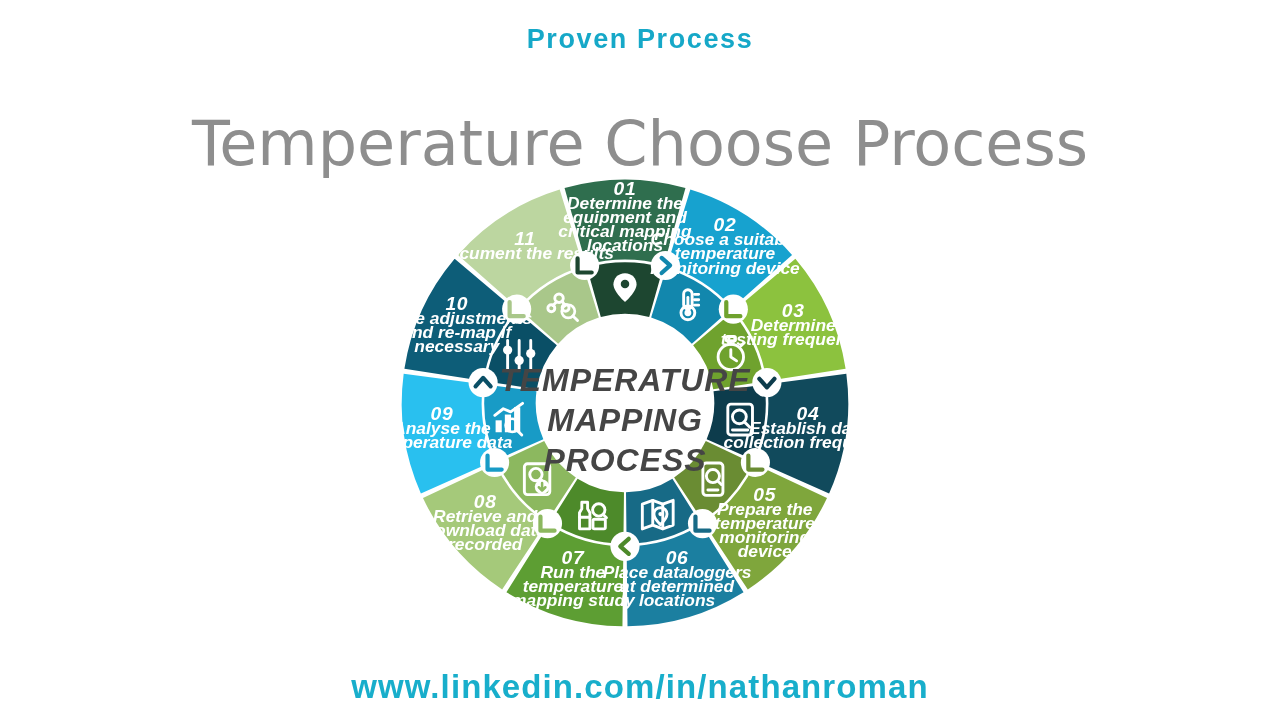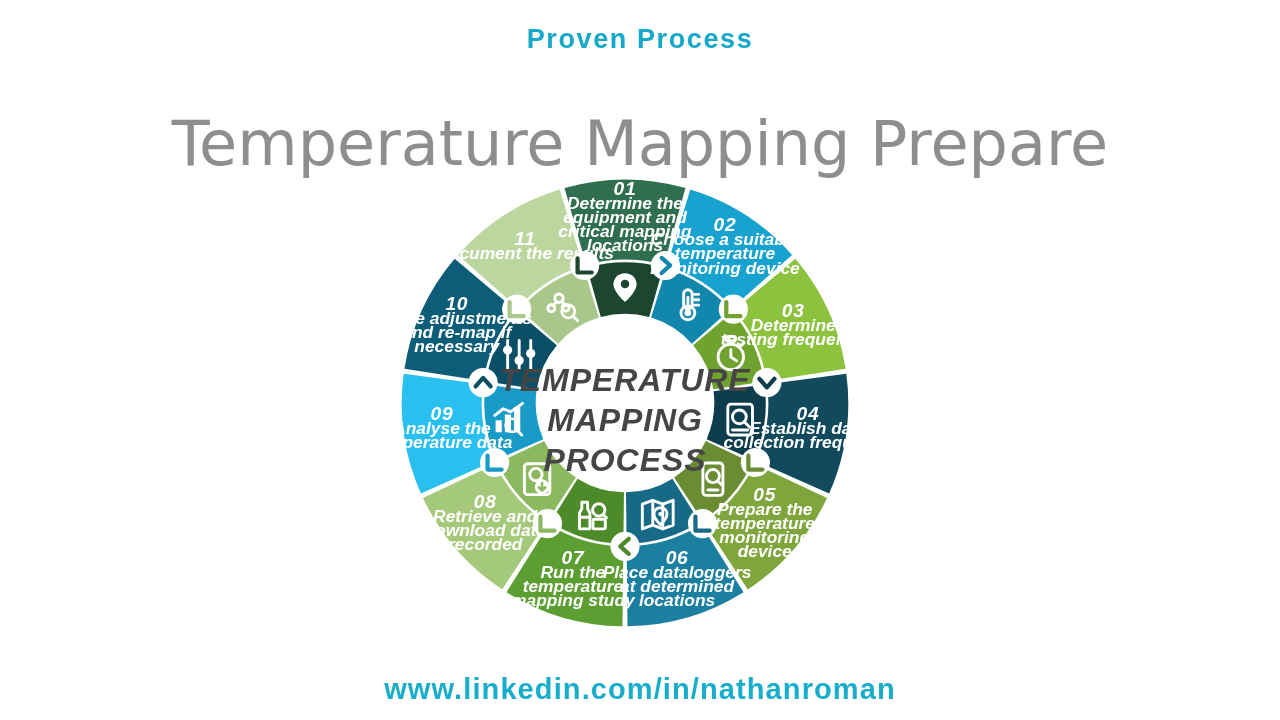--- a/index.html
+++ b/index.html
@@ -45,21 +45,21 @@
     letter-spacing: 0px;
     font-family: "DejaVu Sans", sans-serif;
     line-height: 1.1;
   }
   .footer-url {
     position: absolute;
     bottom: 14px;
     left: 0;
     width: 1280px;
     text-align: center;
-    font-size: 29px;
+    font-size: 33px;
     font-weight: bold;
     letter-spacing: 1.1px;
     color: #18aecb;
     font-family: "Liberation Sans", sans-serif;
   }
   .wheel-wrap {
     position: absolute;
     left: 390px;
     top: 168px;
     width: 470px;
@@ -91,21 +91,21 @@
   .icon-stroke { fill: none; stroke: #ffffff; stroke-width: 1.5; stroke-linecap: round; stroke-linejoin: round; }
   .icon-fill { fill: #ffffff; }
 </style>
 </head>
 <body>
 
 <div class="slide">
 
   <div class="eyebrow">Proven Process</div>
 
-  <h1 class="main-title">Temperature Mapping Prepare</h1>
+  <h1 class="main-title">Temperature Choose Process</h1>
 
   <div class="wheel-wrap">
     <svg class="wheel" viewBox="0 0 200 200" width="470" height="470">
       <g id="segments-layer">
           <g>
             <path d="M 74.27699599029059 8.548772207714592 A 95 95 0 0 1 125.73461198448992 8.552038043443815
           L 116.52432980056722 41.28078232263235 A 61 61 0 0 0 83.48312374113397 41.278685312322004 Z" fill="#2f6e4e"></path>
             <path d="M 83.78096905072007 42.337594265706365 A 59.9 59.9 0 0 1 116.22635008285206 42.33965346107668
           L 110.29384479379597 63.42081521737752 A 38 38 0 0 0 89.71079839611623 63.41950888308584 Z" fill="#1d4630"></path>
           </g>

